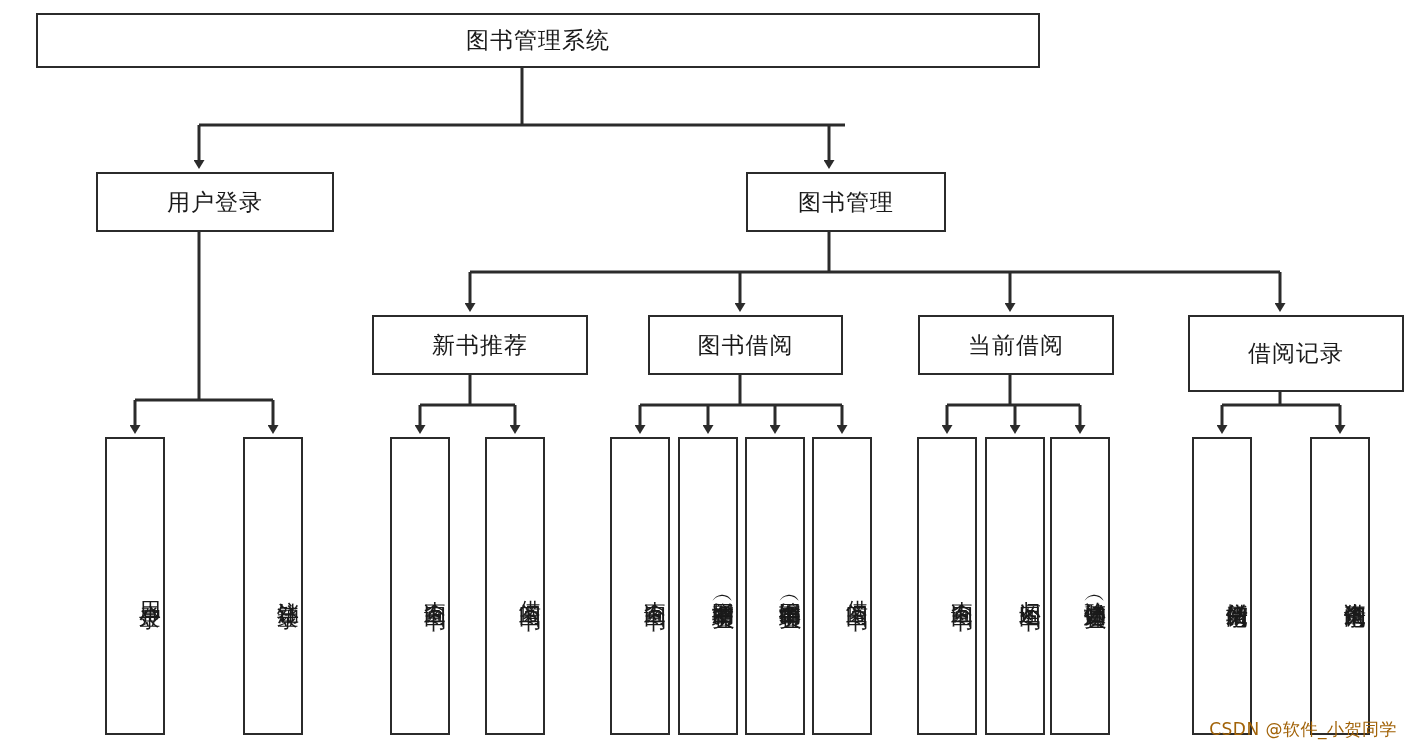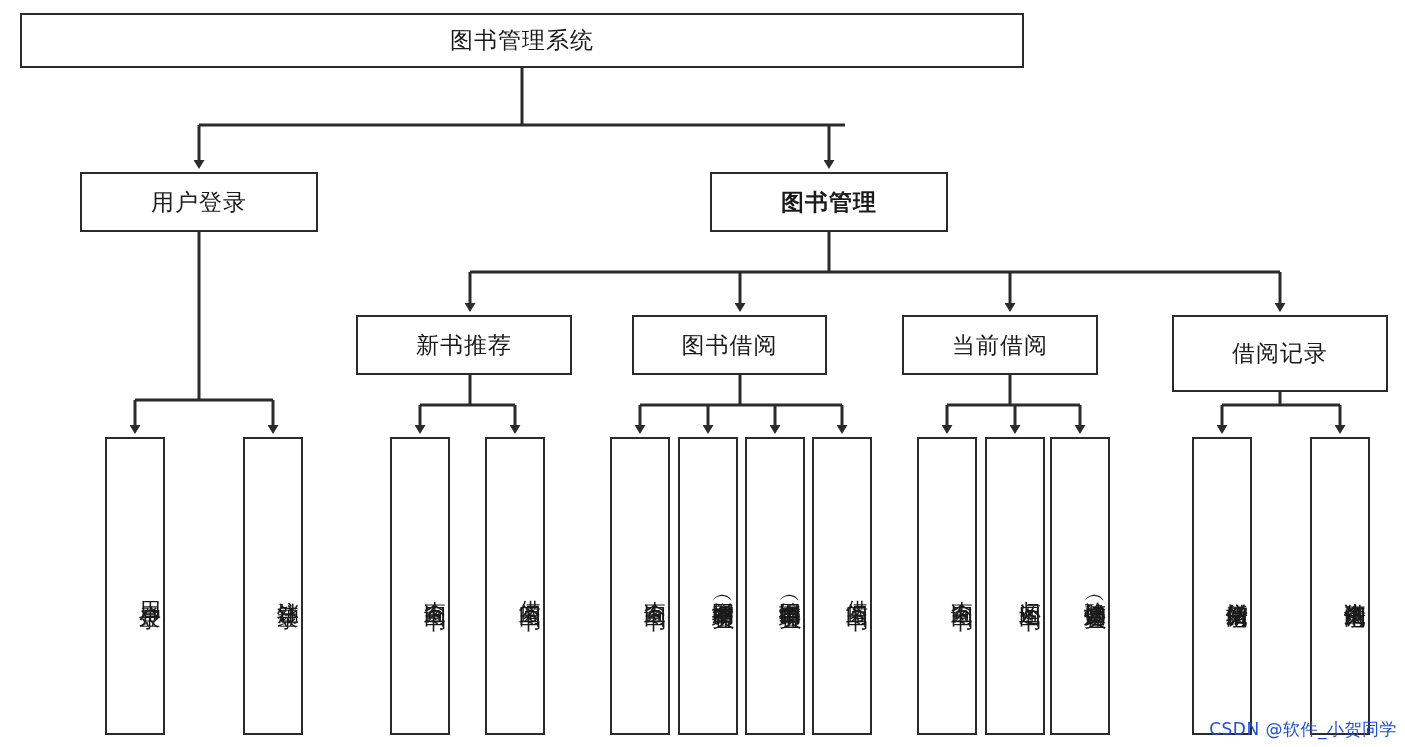--- a/index.html
+++ b/index.html
@@ -30,20 +30,21 @@
     border: 2.5px solid #2b2b2b;
     display: flex;
     align-items: center;
     justify-content: center;
     color: #1a1a1a;
     z-index: 2;
   }
   .node.horiz {
     font-size: 23px;
     letter-spacing: 1px;
+    margin-left: 16px;
   }
   .node.vert {
     writing-mode: vertical-rl;
     text-orientation: upright;
     font-size: 22px;
     letter-spacing: 3px;
     line-height: 1.15;
     align-items: flex-start;
     justify-content: center;
     padding-top: 6px;
@@ -57,21 +58,21 @@
     white-space: nowrap;
   }
   .node.vert .node-label {
     text-align: center;
   }
   #watermark {
     position: absolute;
     right: 8px;
     bottom: 6px;
     font-size: 17px;
-    color: #1d4ed8;
+    color: #a16207;
     letter-spacing: 0.5px;
     z-index: 5;
     white-space: nowrap;
   }
 </style>
 </head>
 <body>
 
 <div id="canvas">
 
@@ -126,21 +127,21 @@
     </g>
   </svg>
 
   <div class="node horiz" style="left:20px; top:13px; width:1004px; height:55px;">
     <span class="node-label">图书管理系统</span>
   </div>
 
   <div class="node horiz" style="left:80px; top:172px; width:238px; height:60px;">
     <span class="node-label">用户登录</span>
   </div>
-  <div class="node horiz" style="left:710px; top:172px; width:238px; height:60px;font-weight:bold;">
+  <div class="node horiz" style="left:730px; top:172px; width:200px; height:60px;">
     <span class="node-label">图书管理</span>
   </div>
 
   <div class="node horiz" style="left:356px; top:315px; width:216px; height:60px;">
     <span class="node-label">新书推荐</span>
   </div>
   <div class="node horiz" style="left:632px; top:315px; width:195px; height:60px;">
     <span class="node-label">图书借阅</span>
   </div>
   <div class="node horiz" style="left:902px; top:315px; width:196px; height:60px;">

